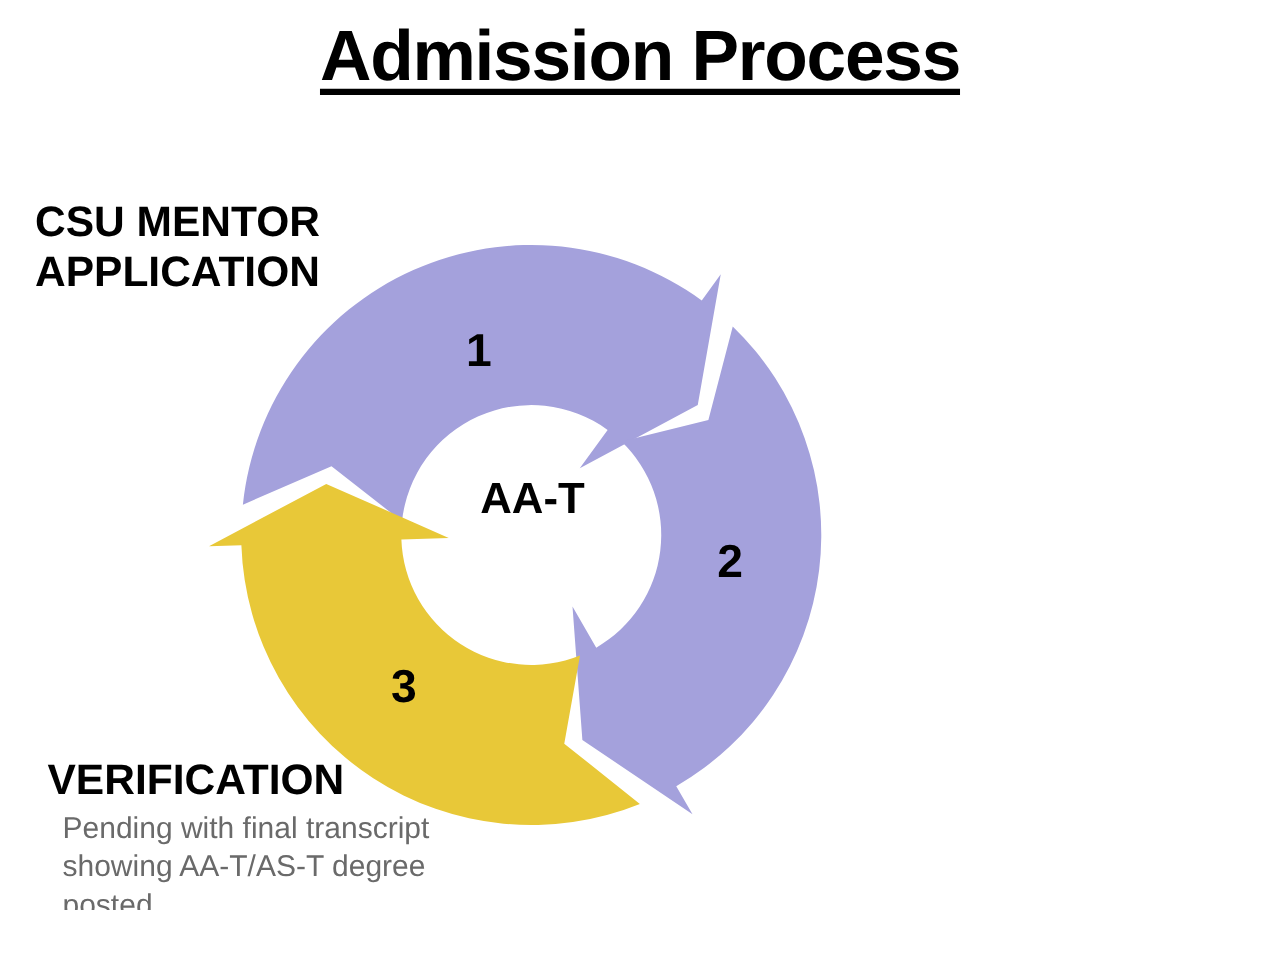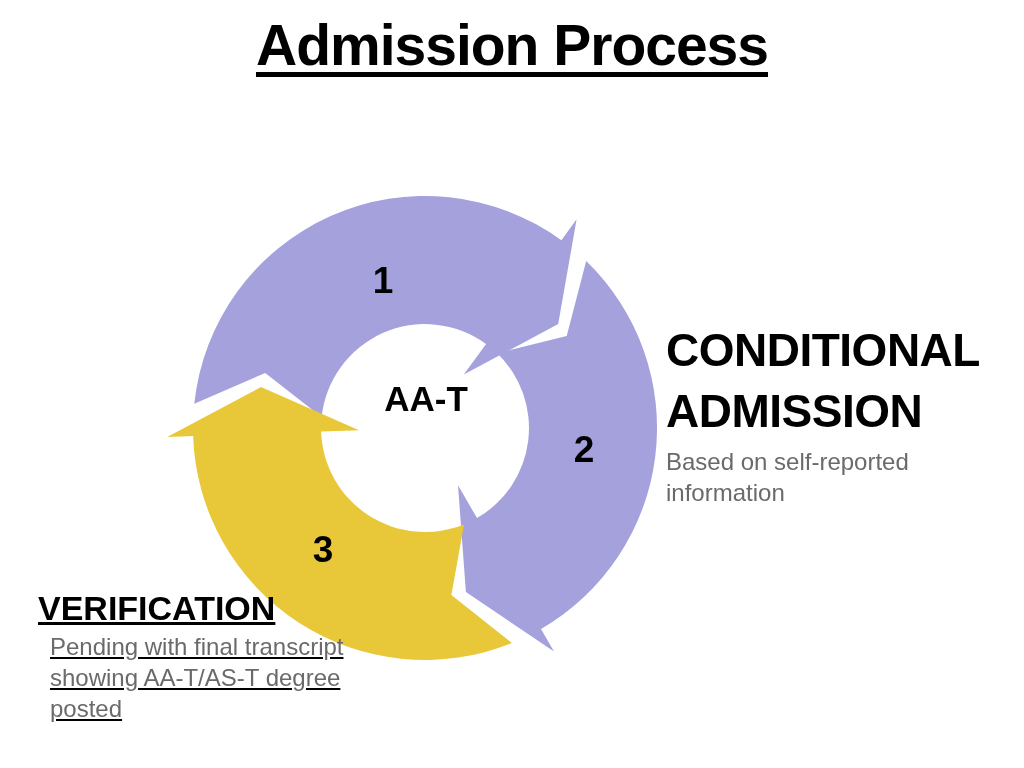--- a/index.html
+++ b/index.html
@@ -66,21 +66,21 @@
   .step-sub {
     font-size: 24px;
     font-weight: normal;
     line-height: 1.28;
     color: #6a6a6a;
     margin-top: 4px;
   }
   .step1 { left: 28px;  top: 158px; width: 285px; }
   .step2 { left: 666px; top: 320px; width: 356px; }
   .step2 .step-sub { width: 262px; margin-top: 6px; }
-  .step3 { left: 38px;  top: 588px; width: 310px; text-decoration: underline; }
+  .step3 { left: 38px;  top: 604px; width: 310px; }
   .step3 .step-sub { width: 300px; margin-left: 12px; }
 </style>
 </head>
 <body>
 
 <div class="slide">
 
   <h1 class="title">Admission Process</h1>
 
   <svg id="cycle-svg" class="cycle" viewBox="0 0 1024 768">
@@ -90,24 +90,23 @@
     </svg>
 
   <div class="num num1">1</div>
   <div class="num num2">2</div>
   <div class="num num3">3</div>
 
   <div class="center-label">
     <div>AA-T</div>
   </div>
 
+  <div class="step-label step1">
+    <div class="step-title">CSU MENTOR APPLICATION</div>
+  </div>
 
-  <div class="step-label step2">
-    <div class="step-title big">CONDITIONAL ADMISSION</div>
-    <div class="step-sub">Based on self-reported information</div>
-  </div>
 
   <div class="step-label step3">
     <div class="step-title">VERIFICATION</div>
     <div class="step-sub">Pending with final transcript showing AA-T/AS-T degree posted</div>
   </div>
 
 </div>
 
 </body></html>

